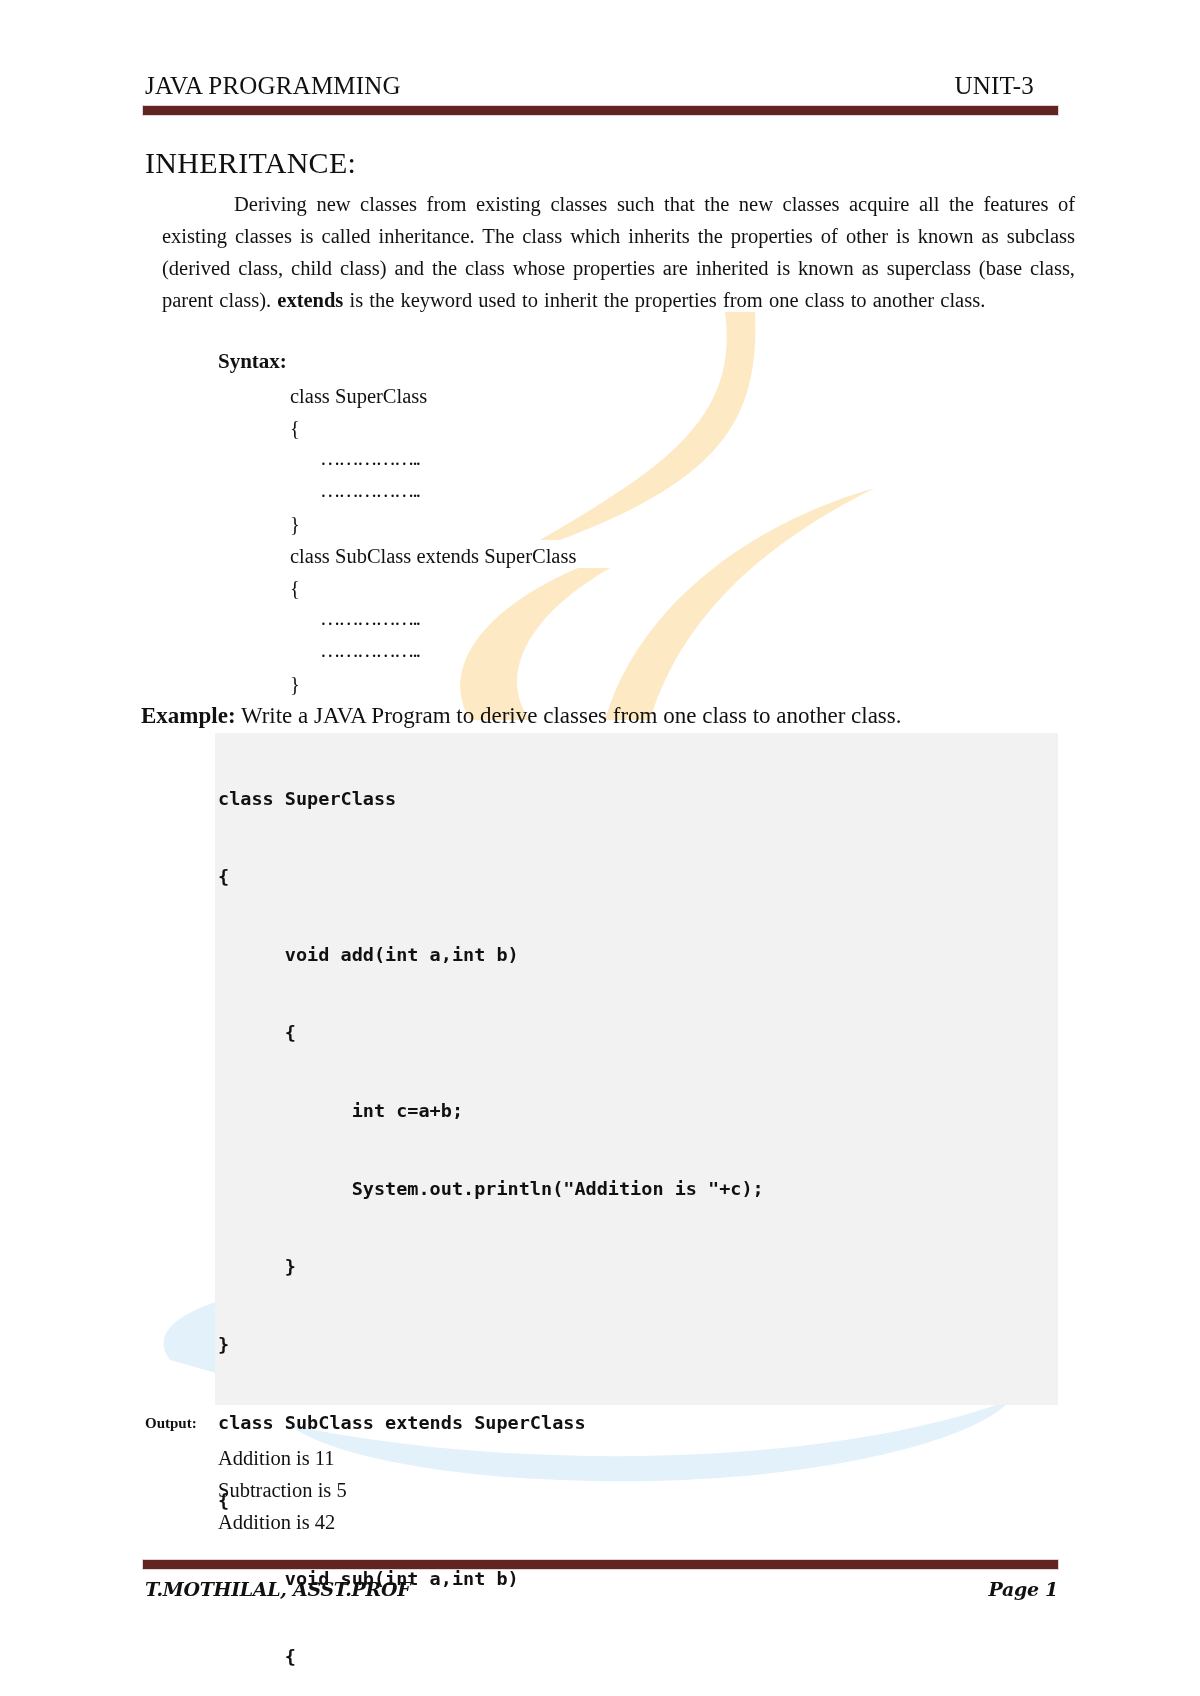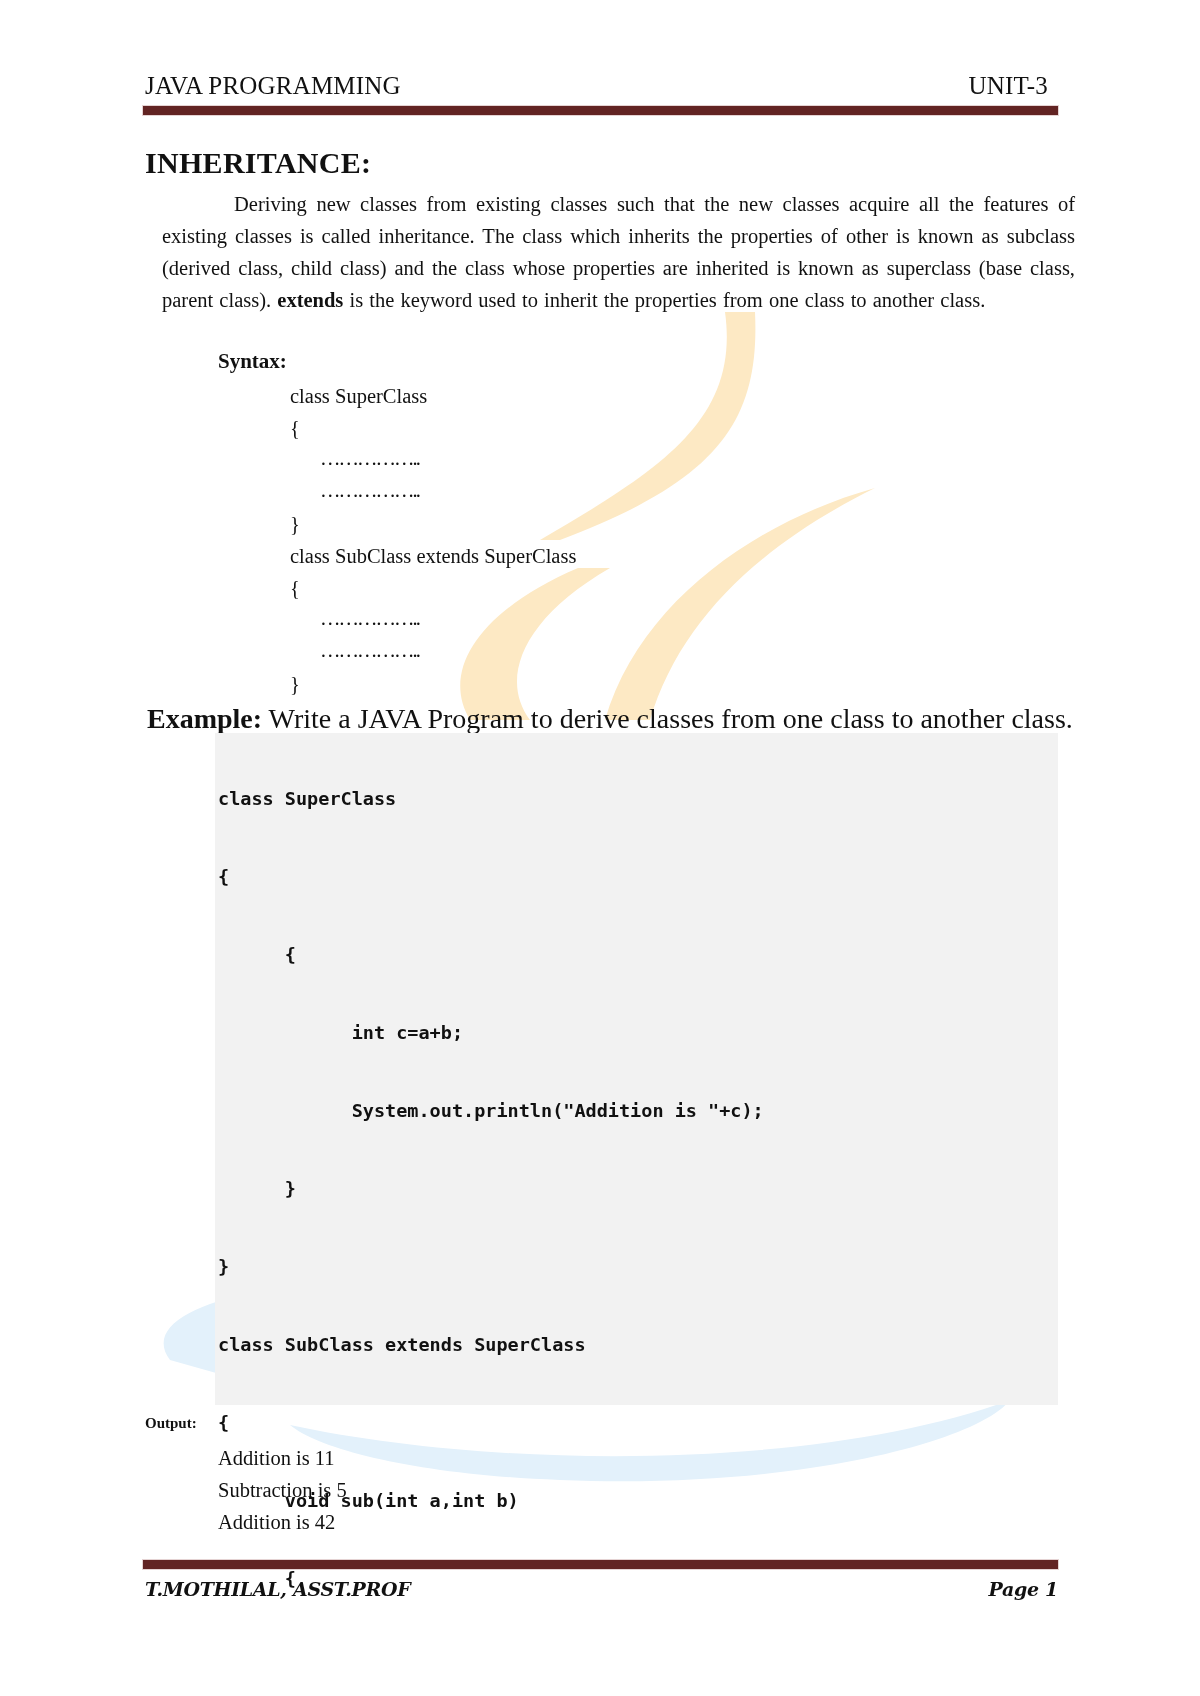--- a/index.html
+++ b/index.html
@@ -5,35 +5,35 @@
   html, body { margin: 0; padding: 0; background: #ffffff; }
   body { width: 1200px; height: 1696px; position: relative; overflow: hidden;
          font-family: "Liberation Serif", "DejaVu Serif", serif; color: #111; }
   .abs { position: absolute; }
   
   .wm { position: absolute; z-index: 0; }
   .content { position: absolute; left: 0; top: 0; width: 1200px; height: 1696px; z-index: 1; }
 
   .hdr-text { font-size: 25px; top: 72px; letter-spacing: 0.2px; }
   .hdr-left { left: 145px; }
-  .hdr-right { right: 152px; }
+  .hdr-right { right: 166px; }
   .rule { position: absolute; left: 143px; width: 915px; height: 9px; background: #622423;
           box-shadow: 0 0 0 1px rgba(150,80,80,0.25); }
 
-  .h1 { left: 145px; top: 146px; font-size: 30px; font-weight: bold; letter-spacing: 0.3px; }
+  .h1 { left: 145px; top: 146px; font-size: 30px; font-weight: normal; letter-spacing: 0.3px; }
 
   .para { position: absolute; left: 145px; width: 913px; top: 188px; font-size: 20.5px;
           line-height: 32px; text-align: justify; word-spacing: 1px; margin-left: 17px; }
   .para .indent { display: inline-block; width: 72px; }
   .para b { font-weight: bold; }
 
   .syn-label { left: 218px; top: 349px; font-size: 21px; font-weight: bold; }
   .syn-line { font-size: 20.5px; line-height: 32px; }
 
-  .example { left: 147px; top: 703px; font-size: 28px; }
+  .example { left: 141px; top: 703px; font-size: 23px; }
   .example b { font-weight: bold; }
 
   .codebox { position: absolute; left: 215px; top: 733px; width: 843px; height: 672px;
              background: #f2f2f2; }
   .code { position: absolute; left: 218px; top: 734px; margin: 0;
           font-family: "DejaVu Sans Mono", "Liberation Mono", monospace; font-weight: bold;
           font-size: 18.5px; line-height: 26px; color: #111; white-space: pre; }
   .code-line { display: block; height: 26px; }
 
   .out-label { left: 145px; top: 1415px; font-size: 15px; font-weight: bold; }
@@ -78,20 +78,21 @@
   <div class="abs syn-line" style="left:320px; top:602px; letter-spacing:-2px;">……………..</div>
   <div class="abs syn-line" style="left:320px; top:634px; letter-spacing:-2px;">……………..</div>
   <div class="abs syn-line" style="left:290px; top:668px;">}</div>
 
   <div class="abs example"><b>Example:</b><span> Write a JAVA Program to derive classes from one class to another class.</span></div>
 
   <div class="codebox"></div>
   <div class="code">
     <span class="code-line">class SuperClass</span>
     <span class="code-line">{</span>
+    <span class="code-line">      void add(int a,int b)</span>
     <span class="code-line">      {</span>
     <span class="code-line">            int c=a+b;</span>
     <span class="code-line">            System.out.println("Addition is "+c);</span>
     <span class="code-line">      }</span>
     <span class="code-line">}</span>
     <span class="code-line">class SubClass extends SuperClass</span>
     <span class="code-line">{</span>
     <span class="code-line">      void sub(int a,int b)</span>
     <span class="code-line">      {</span>
     

